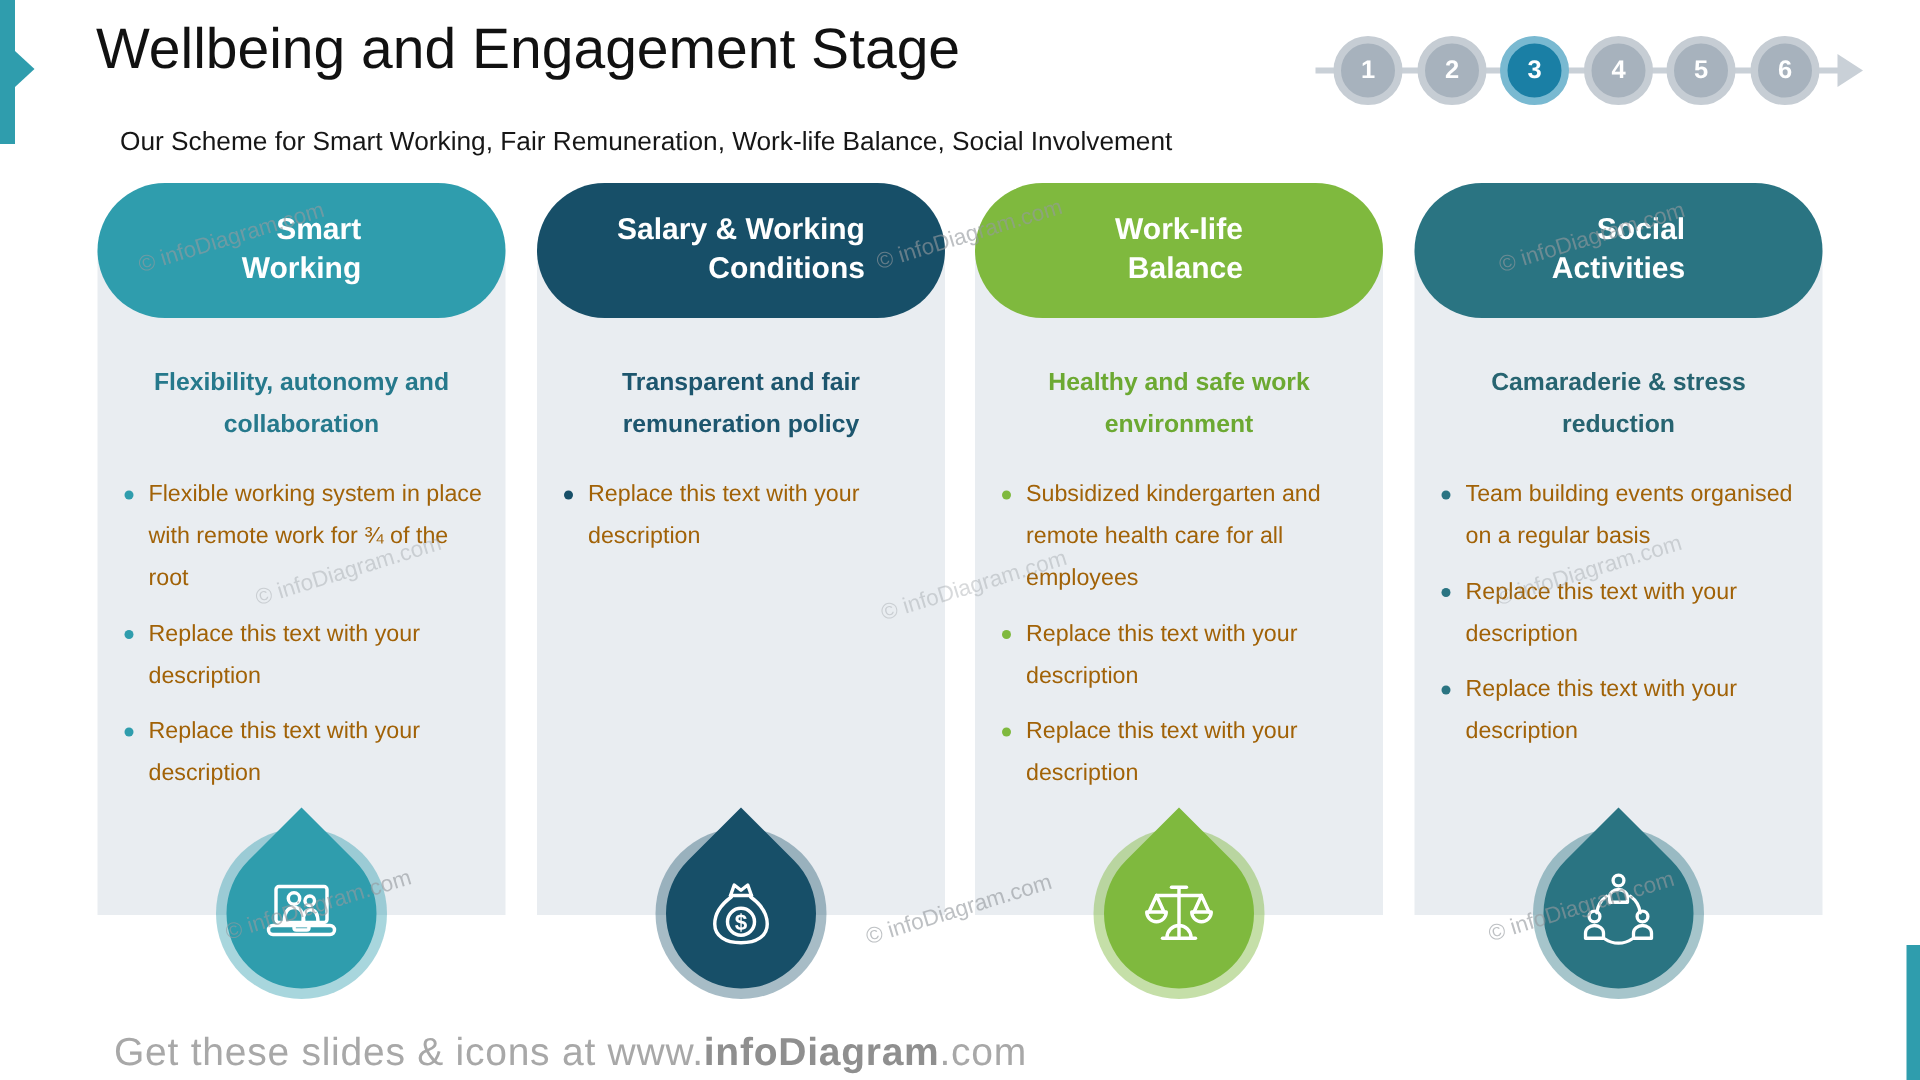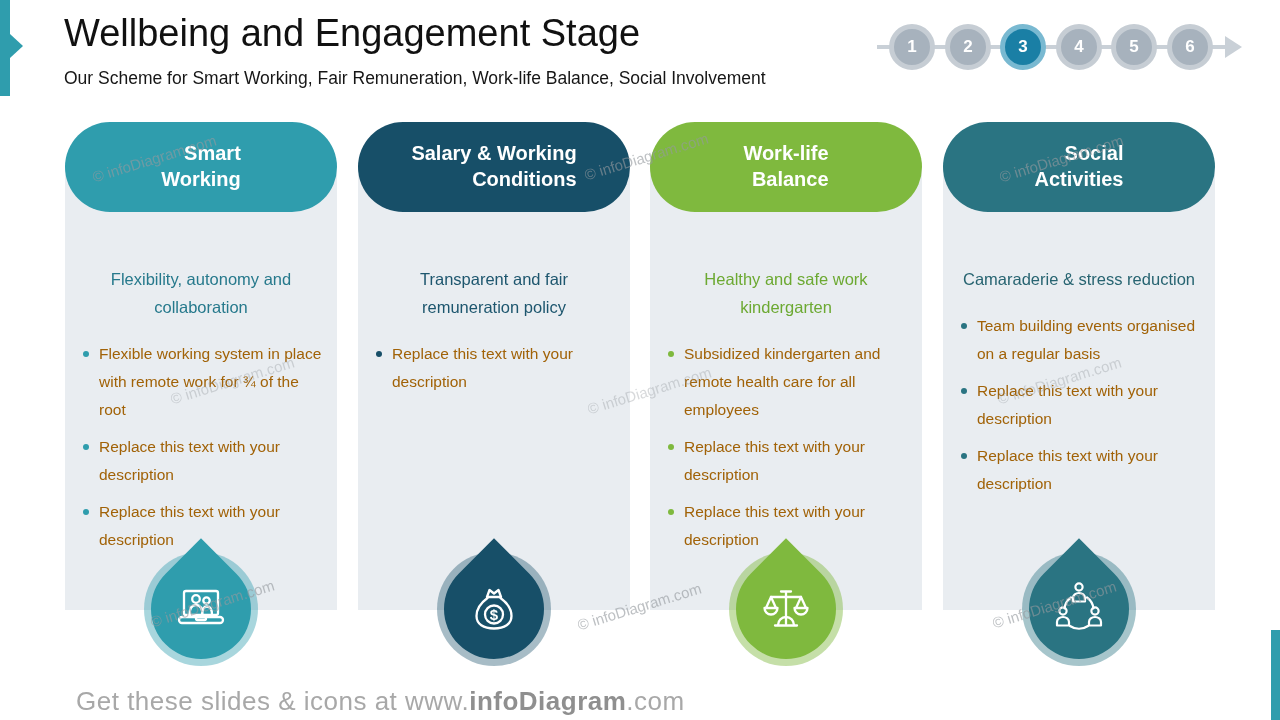--- a/index.html
+++ b/index.html
@@ -5,21 +5,21 @@
   html,body { margin:0; padding:0; background:#fff; }
   .slide {
     position:relative; width:1280px; height:720px; background:#ffffff;
     font-family:"Liberation Sans", sans-serif; overflow:hidden;
   }
   
   .accent-bar { position:absolute; left:0; top:0; width:10px; height:96px; background:#2f9dad; }
   .accent-chevron { position:absolute; left:10px; top:34px; width:0; height:0;
     border-left:13px solid #2f9dad; border-top:12px solid transparent; border-bottom:12px solid transparent; }
   .title { position:absolute; left:64px; top:12px; margin:0; font-size:38px; font-weight:400; color:#111; }
-  .subtitle { position:absolute; left:64px; top:68px; margin:0; font-size:17.5px; color:#161616; }
+  .subtitle { position:absolute; left:64px; top:68px; margin:16px; font-size:17.5px; color:#161616; }
 
   
   .stepper { position:absolute; left:889px; top:24px; width:360px; height:47px; }
   .stepper-line { position:absolute; left:-12px; top:21px; width:350px; height:4px; background:#c9d0d7; }
   .stepper-arrow { position:absolute; left:336px; top:12px; width:0; height:0;
     border-left:17px solid #c9d0d7; border-top:11px solid transparent; border-bottom:11px solid transparent; }
   .step { position:absolute; top:0; width:36px; height:36px; border-radius:50%;
     background:#a7b2bd; border:5px solid #c6cdd4; }
   .step span { display:block; width:36px; line-height:36px; text-align:center;
     color:#fff; font-size:17px; font-weight:bold; }
@@ -28,21 +28,21 @@
 
   
   .col { position:absolute; top:0; width:272px; height:720px; }
   .col1{left:65px}.col2{left:358px}.col3{left:650px}.col4{left:943px}
   .body { position:absolute; left:0; top:167px; width:272px; height:443px; background:#e9edf1; }
   .pill { position:absolute; left:0; top:122px; width:272px; height:90px; border-radius:45px;
     display:flex; align-items:center; justify-content:center; text-align:right;
     color:#fff; font-weight:bold; font-size:20px; line-height:1.28; white-space:pre-line; }
   .bg1{background:#2f9dad}.bg2{background:#174f68}.bg3{background:#7fb93e}.bg4{background:#2a7482}
 
-  .col-sub { margin:98px 14px 0; text-align:center; font-size:16.5px; line-height:28px; font-weight:400; }
+  .col-sub { margin:74px 14px 0; text-align:center; font-size:16.5px; line-height:28px; font-weight:700; }
   .sub1{color:#26798c}.sub2{color:#1d566e}.sub3{color:#6ca932}.sub4{color:#276471}
 
   .bullets { margin:19px 8px 0 14px; padding:0 0 0 20px; list-style:none; }
   .bullets li { position:relative; font-size:15.5px; line-height:28px; color:#a16207; margin-bottom:9px; }
   .bullets li::before { content:""; position:absolute; left:-16px; top:11px;
     width:6px; height:6px; border-radius:50%; }
   .dots1 li::before{background:#2f9dad}.dots2 li::before{background:#174f68}
   .dots3 li::before{background:#7fb93e}.dots4 li::before{background:#2a7482}
 
   
@@ -139,21 +139,21 @@
         <line x1="20" y1="15" x2="34" y2="15"></line>
         <path d="M20.5 16 C13 21.5 9.5 28 9.5 34 c0 8 7 12.5 17.5 12.5 S44.5 42 44.5 34 C44.5 28 41 21.5 33.5 16"></path>
         <circle cx="27" cy="32.5" r="9"></circle>
         <text x="27" y="38" text-anchor="middle" font-size="15" font-weight="bold" fill="#ffffff" stroke="none" font-family="inherit">$</text>
       </svg>
     </div>
   </section>
 
   <section class="col col3">
     <div class="body">
-      <p class="col-sub sub3">Healthy and safe work kindergarten</p>
+      <p class="col-sub sub3">Healthy and safe work environment</p>
       <ul class="bullets dots3">
         <li>Subsidized kindergarten and remote health care for all employees</li>
         <li>Replace this text with your description</li>
         <li>Replace this text with your description</li>
       </ul>
     </div>
     <div class="pill bg3">Work-life
 Balance</div>
     <div class="droplet-wrap">
       <div class="halo halo3"></div>

